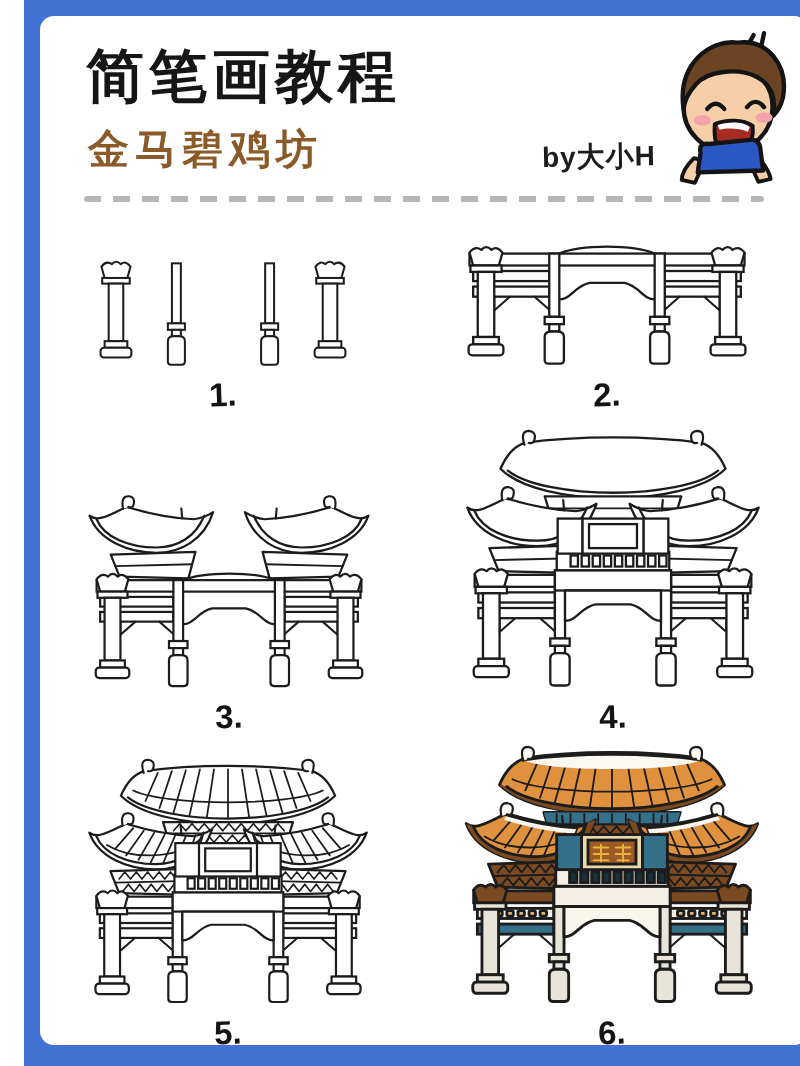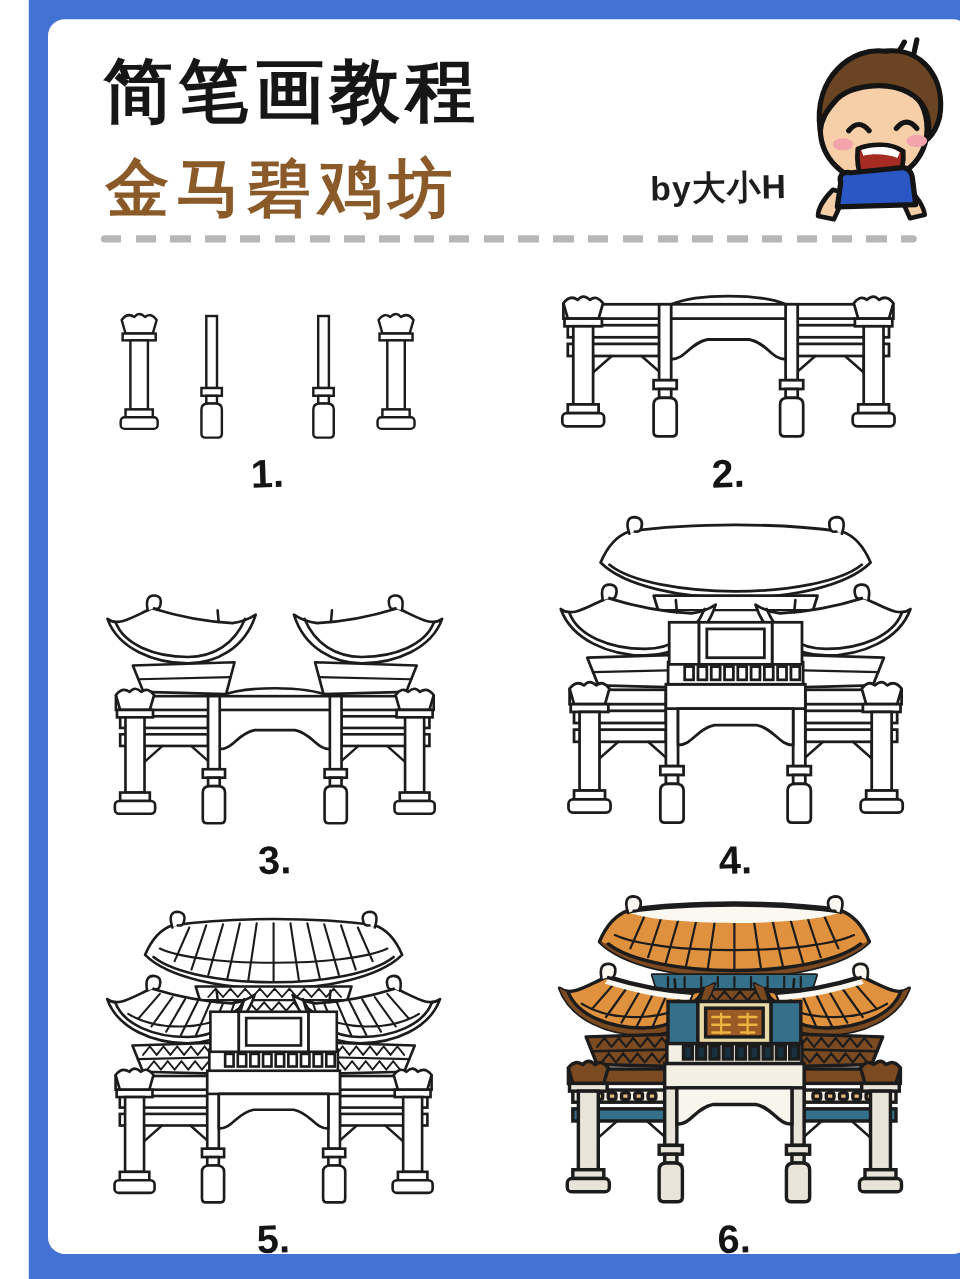--- a/index.html
+++ b/index.html
@@ -2,21 +2,21 @@
 <html><head>
 <meta charset="utf-8">
 <style>
   html,body{margin:0;padding:0;}
   body{width:800px;height:1066px;font-family:"Liberation Sans","DejaVu Sans",sans-serif;}
   .page{box-sizing:border-box;width:800px;height:1066px;padding:16px 16px 21px 16px;margin-left:24px;}
   .card{position:relative;width:100%;height:100%;background:#fff;border-radius:14px;overflow:hidden;}
   .header{position:relative;height:180px;}
   .title{font-size:58px;font-weight:900;color:#161616;letter-spacing:5px;margin:0;
          position:absolute;left:46px;top:22px;}
-  .subtitle{font-size:53px;font-weight:800;letter-spacing:6px;position:absolute;left:48px;top:106px;font-family:Liberation Serif, serif;}
+  .subtitle{font-size:41px;font-weight:800;letter-spacing:6px;position:absolute;left:48px;top:106px;font-family:Liberation Serif, serif;}
   .byline{font-size:28px;font-weight:600;color:#1d1d1d;position:absolute;right:152px;top:122px;
           transform:rotate(-1deg);letter-spacing:1px;}
   .mascot{position:absolute;top:4px;right:8px;width:142px;height:176px;}
   .divider{margin:0 44px;height:6px;border-radius:3px;}
   .row{display:flex;justify-content:space-around;align-items:flex-end;}
   .row1{margin-top:34px;}
   .row2{margin-top:14px;}
   .row3{margin-top:8px;}
   .step{display:flex;flex-direction:column;align-items:center;}
   .art{display:block;line-height:0;}

